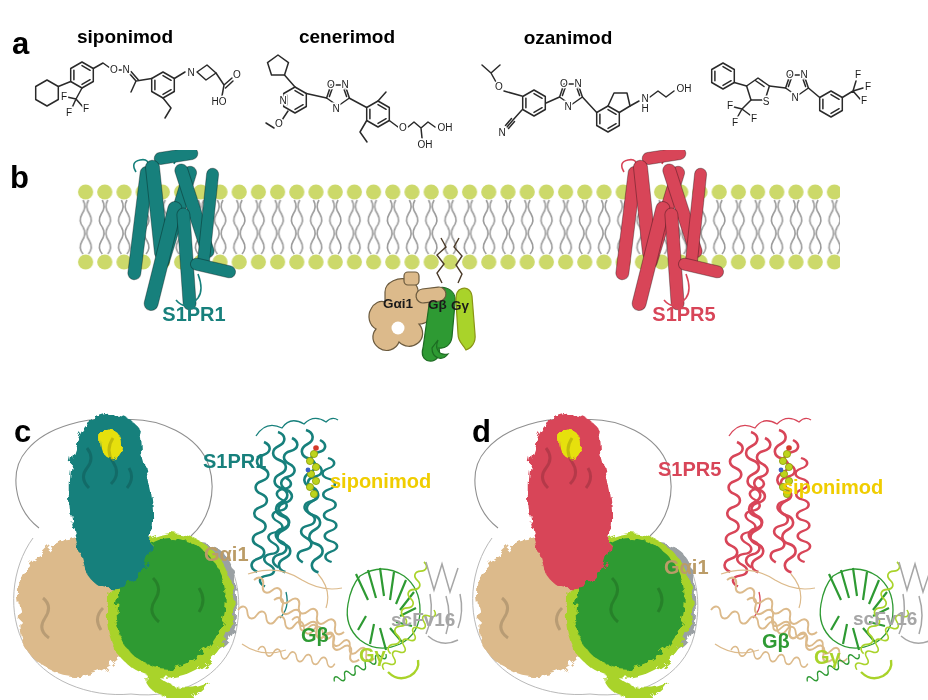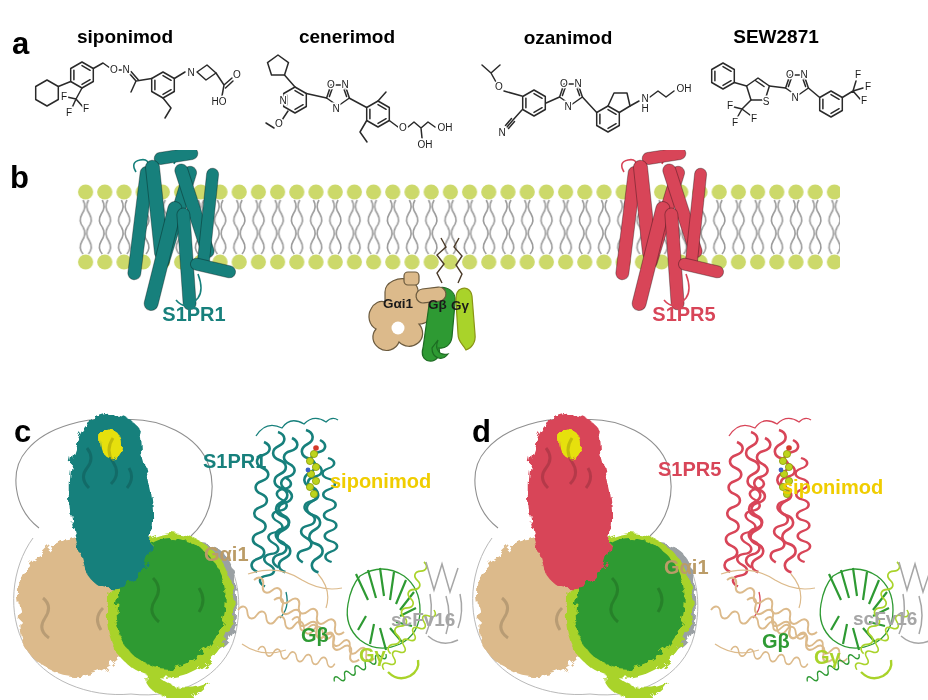--- a/index.html
+++ b/index.html
@@ -156,21 +156,20 @@
         </g>
         <path class="sf" d="M198,148 l8,28 l8,-26 l8,28 l8,-24 M202,180 q4,22 -4,40 M218,182 q6,20 0,38 M232,180 q4,18 -2,34 M200,222 q14,12 30,4"></path>
       </g>
     </defs>
   </svg>
 
   <div class="pletter" style="left:12px;top:28px">a</div>
   <div class="mol-title" style="left:60px;top:26px;width:130px">siponimod</div>
   <div class="mol-title" style="left:508px;top:27px;width:120px">ozanimod</div>
   <div class="mol-title" style="left:282px;top:26px;width:130px">cenerimod</div>
-  <div class="mol-title" style="left:716px;top:26px;width:120px">SEW2871</div>
 
   <svg class="abs" style="left:25px;top:52px" width="235" height="75" viewBox="0 0 235 75">
     <use href="#cyclohexane" transform="translate(22,41)"></use>
     <use href="#benzene" transform="translate(57,23)"></use>
     <path class="bond" d="M33.3,34.5 L45.7,29.5"></path>
     <path class="bond" d="M57,36 L51,47 M51,47 L42,45 M51,47 L46,58 M51,47 L58,55"></path>
     <path class="bond" d="M68.3,16.5 L78,11 L85,16 M92.5,18 L97,18 M104,21 L111,29 M106,19.5 L113,27.5 M111,29 L106,40 M111,29 L126.7,26.5"></path>
     <use href="#benzene" transform="translate(138,33)"></use>
     <path class="bond" d="M138,46 L146,56 L140,66"></path>
     <path class="bond" d="M149.3,26.5 L160,20"></path>

